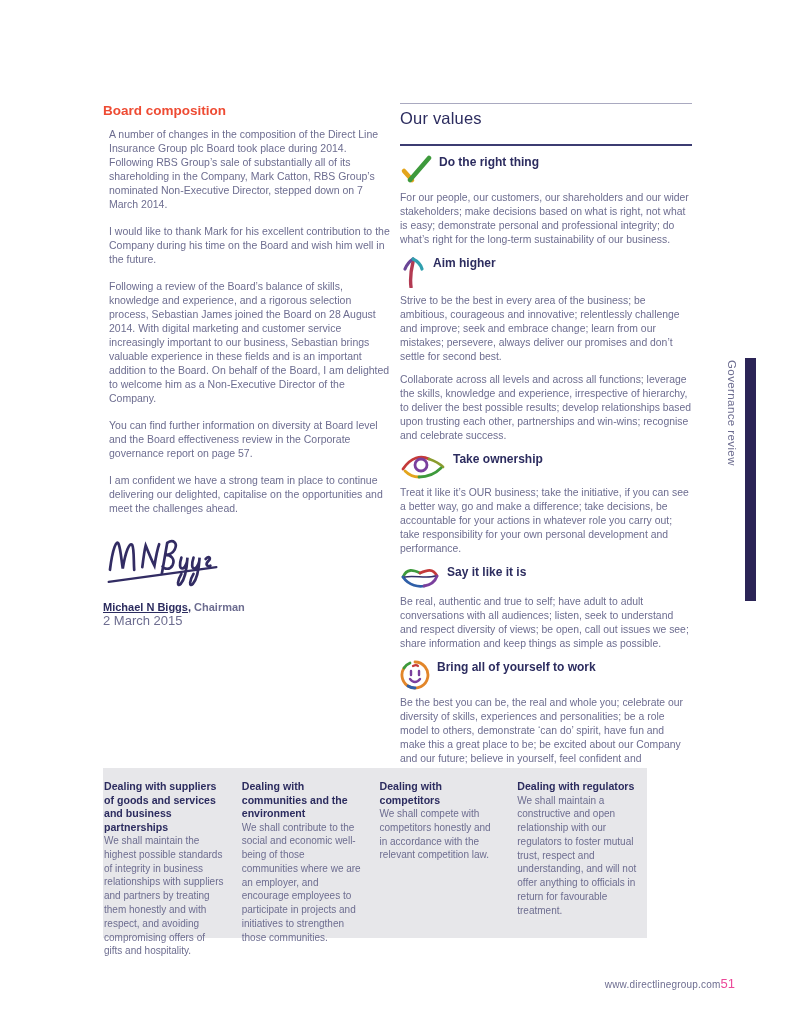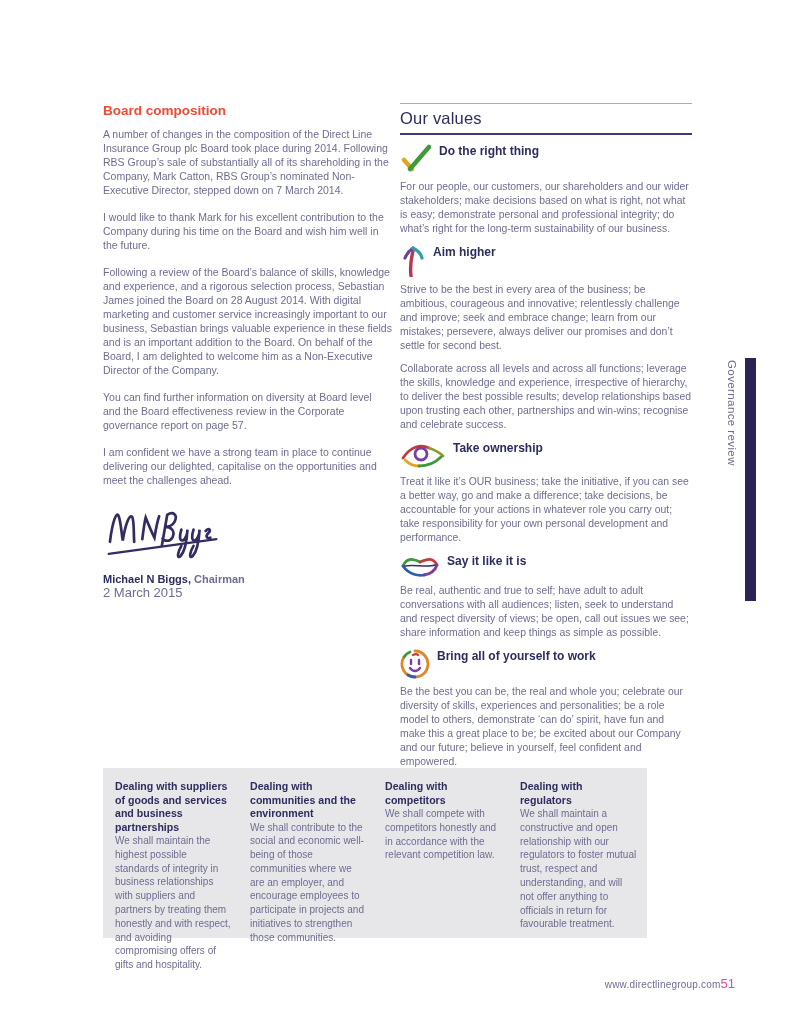--- a/index.html
+++ b/index.html
@@ -2,43 +2,43 @@
 <html><head>
 <meta charset="utf-8">
 <style>
   * { margin:0; padding:0; box-sizing:border-box; }
   html,body { width:791px; height:1024px; background:#ffffff; font-family:"Liberation Sans", sans-serif; }
   .page { position:relative; width:791px; height:1024px; background:#fff; overflow:hidden; }
 
   
   .left-col { position:absolute; left:103px; top:103px; width:289px; }
   .red-heading { color:#ee4b33; font-size:13.5px; font-weight:bold; margin-bottom:9px; }
-  .body-para { color:#6d6d90; font-size:10.5px; line-height:14px; margin-bottom:13px; }
+  .body-para { color:#6d6d90; font-size:10.5px; line-height:14px; margin-bottom:13px;margin-left:6px; }
   .signature-wrap { margin-top:10px; margin-bottom:6px; }
   .signatory-name { color:#2c2c5f; font-size:11px; line-height:14px; }
-  .signatory-name b { font-weight:bold; }
+  .signatory-name b { font-weight:bold;text-decoration:underline; }
   .signatory-role { color:#6d6d90; font-weight:bold; }
   .signatory-date { color:#6d6d90; font-size:13px; line-height:14px; }
 
   
   .right-col { position:absolute; left:400px; top:103px; width:292px; }
   .values-header { border-top:1px solid #a9a9c0; padding-top:5px; }
-  .values-title { color:#2c2c5f; font-size:16.5px; font-weight:normal; letter-spacing:.2px; padding-bottom:5px; border-bottom:2.5px solid #3c3c72; }
+  .values-title { color:#2c2c5f; font-size:16.5px; font-weight:normal; letter-spacing:.2px; padding-bottom:16px; border-bottom:2.5px solid #3c3c72; }
   .value-block { margin-top:9px; }
   .value-head { display:flex; align-items:flex-start; gap:7px; margin-bottom:2px; }
   .value-icon { flex:none; }
   .value-title { color:#2c2c5f; font-size:12px; font-weight:bold; padding-bottom:3px; }
   .value-body { color:#6d6d90; font-size:10.4px; line-height:14px; }
 
   
   .side-tab-bar { position:absolute; left:745px; top:358px; width:11px; height:243px; background:#2b2456; }
   .side-tab-label { position:absolute; left:726px; top:360px; writing-mode:vertical-rl; color:#6d6d90; font-size:11.5px; letter-spacing:.4px; white-space:nowrap; }
 
   
-  .grey-box { position:absolute; left:103px; top:768px; width:544px; height:170px; background:#e7e7ea; display:flex; gap:18px; padding:12px 10px 10px 12px; }
+  .grey-box { position:absolute; left:103px; top:768px; width:544px; height:170px; background:#e7e7ea; display:flex; gap:18px; padding:12px 10px 10px 1px; }
   .grey-col { flex:1; }
   .grey-col-heading { color:#2c2c5f; font-size:10.6px; font-weight:bold; line-height:13.5px; }
   .grey-col-body { color:#6d6d90; font-size:10px; line-height:13.8px; }
 
   
   .footer { position:absolute; left:0; top:976px; width:735px; display:flex; justify-content:flex-end; align-items:baseline; }
   .footer-url { color:#6d6d90; font-size:10px; letter-spacing:.2px; }
   .footer-page { color:#ec4899; font-size:13px; }
 </style>
 </head>

